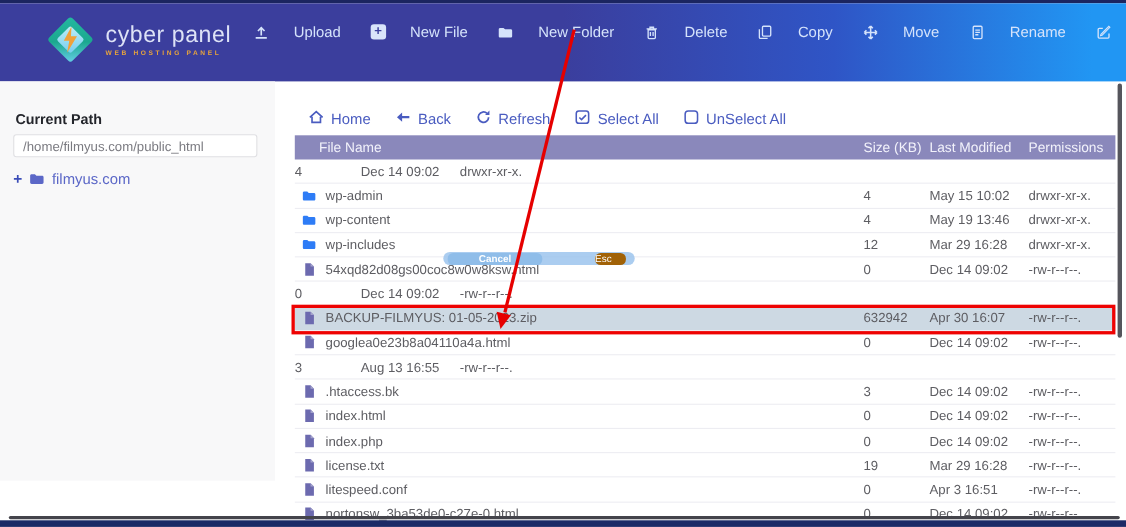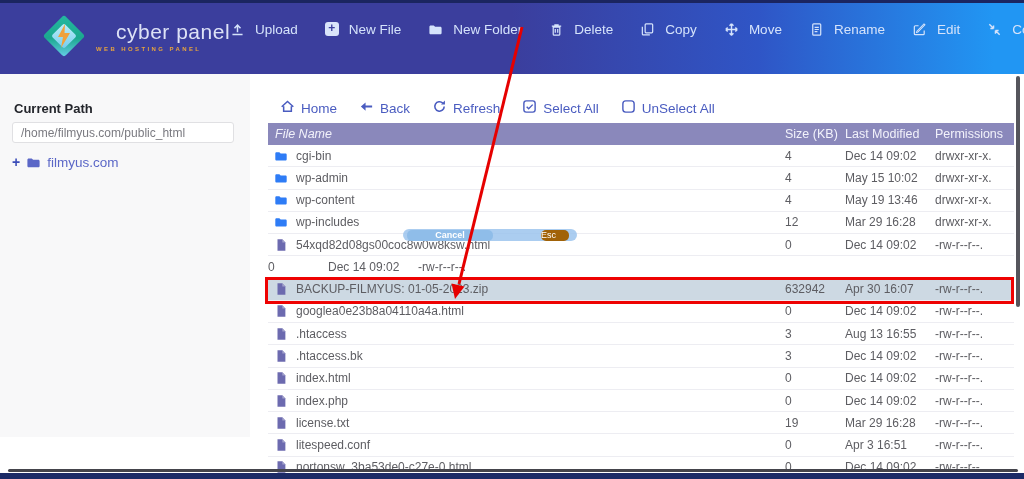--- a/index.html
+++ b/index.html
@@ -16,26 +16,26 @@
   
   .header { position:absolute; left:0; top:3px; width:1024px; height:71px;
             background:linear-gradient(90deg,#3b3e9d 0%,#3b3e9d 50%,#2f55c6 74%,#2196f3 97%); }
   .logo { position:absolute; left:44px; top:13px; display:flex; align-items:center; gap:12px; }
   .diamond { position:relative; width:40px; height:40px; flex:0 0 40px; }
   .d-outer { position:absolute; left:5px; top:5px; width:30px; height:30px; transform:rotate(45deg);
              background:linear-gradient(135deg,#24b9a0 0%,#1ba88f 55%,#67cfe8 100%); border-radius:3px; }
   .d-inner { position:absolute; left:11px; top:11px; width:18px; height:18px; transform:rotate(45deg);
              background:linear-gradient(135deg,#bfeef7,#74cdf0); border-radius:2px; }
   .d-bolt  { position:absolute; left:12px; top:8px; }
-  .logo-text .name { color:#dde2f6; font-size:21px; font-weight:400; letter-spacing:.5px;margin-left:20px; }
+  .logo-text .name { color:#dde2f6; font-size:21px; font-weight:400; letter-spacing:.5px; }
   .logo-text .tag  { color:#e8a43c; font-size:6px; letter-spacing:2.4px; margin-top:2px; font-weight:700; }
 
   .hrow1 { position:absolute; left:230px; top:12px; display:flex; gap:27px; align-items:center; height:28px;}
   .hrow2 { position:absolute; left:230px; top:44px; display:flex; gap:27px; align-items:center; height:24px;}
-  .hbtn  { display:flex; align-items:flex-start; gap:10px; color:#d5e3fb; font-size:13.5px; cursor:pointer; white-space:nowrap; }
+  .hbtn  { display:flex; align-items:flex-start; gap:22px; color:#d5e3fb; font-size:13.5px; cursor:pointer; white-space:nowrap; }
   .hbtn svg { width:15px; height:15px; display:block; }
   .plus-badge { width:14px; height:14px; background:#d9e4fa; border-radius:3px; color:#3c3f9e;
                 font-size:12px; font-weight:700; line-height:13px; text-align:center; }
 
   
   .sidebar { position:absolute; left:0; top:74px; width:250px; height:363px; background:#f8f8f9; }
   .cp-label { position:absolute; left:14px; top:27px; font-size:13px; font-weight:700; color:#23252b; }
   .cp-input { position:absolute; left:12px; top:48px; width:222px; height:21px; border:1px solid #e0e0e3;
               border-radius:3px; background:#fff; color:#7a7a80; font-size:12px; padding:0 8px;
               font-family:"Liberation Sans",sans-serif; }
@@ -45,21 +45,21 @@
   .tree svg { width:15px; height:15px; }
 
   
   .ftbar { position:absolute; left:280px; top:97px; display:flex; gap:22px; align-items:center; height:22px;justify-content:center; }
   .ftbtn { display:flex; align-items:center; gap:6px; color:#4a5cc0; font-size:13.5px; cursor:pointer; }
   .ftbtn svg { width:15px; height:15px; }
 
   
   .table { position:absolute; left:268px; top:123px; width:746px; }
   .thead { display:flex; align-items:center; height:22px; background:#8a88bb; color:#f2f2fb; font-size:12.5px; }
-  .thead .c-name { flex:1; padding-left:7px;font-style:italic; }
+  .thead .c-name { flex:1; padding-left:22px; }
   .c-size { width:60px; } .c-mod { width:90px; } .c-perm { width:79px; }
   .trow { display:flex; align-items:center; height:22.27px; border-bottom:1px solid #ededf2;
           font-size:12px; color:#5d5d62; cursor:pointer; }
   .trow .c-name { flex:1; display:flex; align-items:center; gap:8px; padding-left:6px; overflow:hidden; white-space:nowrap; }
   .trow svg { width:14px; height:14px; flex:0 0 14px; }
   .icon-folder { color:#2e7cf6; } .icon-file { color:#6c6aaf; }
   .trow.hl { background:#cdd9e3; }
 
   .hl-border { position:absolute; left:265px; top:277px; width:749px; height:27px;
                border:3px solid #ee0202; z-index:6; pointer-events:none; }
@@ -224,28 +224,20 @@
 
   <div class="table">
     <div class="thead">
       <span class="c-name">File Name</span>
       <span class="c-size">Size (KB)</span>
       <span class="c-mod">Last Modified</span>
       <span class="c-perm">Permissions</span>
     </div>
     <div id="tbody">
         <div class="trow">
-          <span class="c-name">
-            <span class="icon-folder" style="display:flex">
-              <svg viewBox="0 0 16 16">
-                <path d="M1.5 5c0-.8.6-1.4 1.4-1.4h3.2L7.6 5h5.5c.8 0 1.4.6 1.4 1.4v5.2c0 .8-.6 1.4-1.4 1.4H2.9c-.8 0-1.4-.6-1.4-1.4z" fill="currentColor"></path>
-              </svg>
-            </span>
-            <span>cgi-bin</span>
-          </span>
           <span class="c-size">4</span>
           <span class="c-mod">Dec 14 09:02</span>
           <span class="c-perm">drwxr-xr-x.</span>
         </div>
         <div class="trow">
           <span class="c-name">
             <span class="icon-folder" style="display:flex">
               <svg viewBox="0 0 16 16">
                 <path d="M1.5 5c0-.8.6-1.4 1.4-1.4h3.2L7.6 5h5.5c.8 0 1.4.6 1.4 1.4v5.2c0 .8-.6 1.4-1.4 1.4H2.9c-.8 0-1.4-.6-1.4-1.4z" fill="currentColor"></path>
               </svg>
@@ -323,29 +315,20 @@
                 <path d="M9.5 1.5V5H13z" fill="#a3a2cc"></path>
               </svg>
             </span>
             <span>googlea0e23b8a04110a4a.html</span>
           </span>
           <span class="c-size">0</span>
           <span class="c-mod">Dec 14 09:02</span>
           <span class="c-perm">-rw-r--r--.</span>
         </div>
         <div class="trow">
-          <span class="c-name">
-            <span class="icon-file" style="display:flex">
-              <svg viewBox="0 0 16 16">
-                <path d="M4 1.5h5.5L13 5v9.5H4z" fill="currentColor"></path>
-                <path d="M9.5 1.5V5H13z" fill="#a3a2cc"></path>
-              </svg>
-            </span>
-            <span>.htaccess</span>
-          </span>
           <span class="c-size">3</span>
           <span class="c-mod">Aug 13 16:55</span>
           <span class="c-perm">-rw-r--r--.</span>
         </div>
         <div class="trow">
           <span class="c-name">
             <span class="icon-file" style="display:flex">
               <svg viewBox="0 0 16 16">
                 <path d="M4 1.5h5.5L13 5v9.5H4z" fill="currentColor"></path>
                 <path d="M9.5 1.5V5H13z" fill="#a3a2cc"></path>

